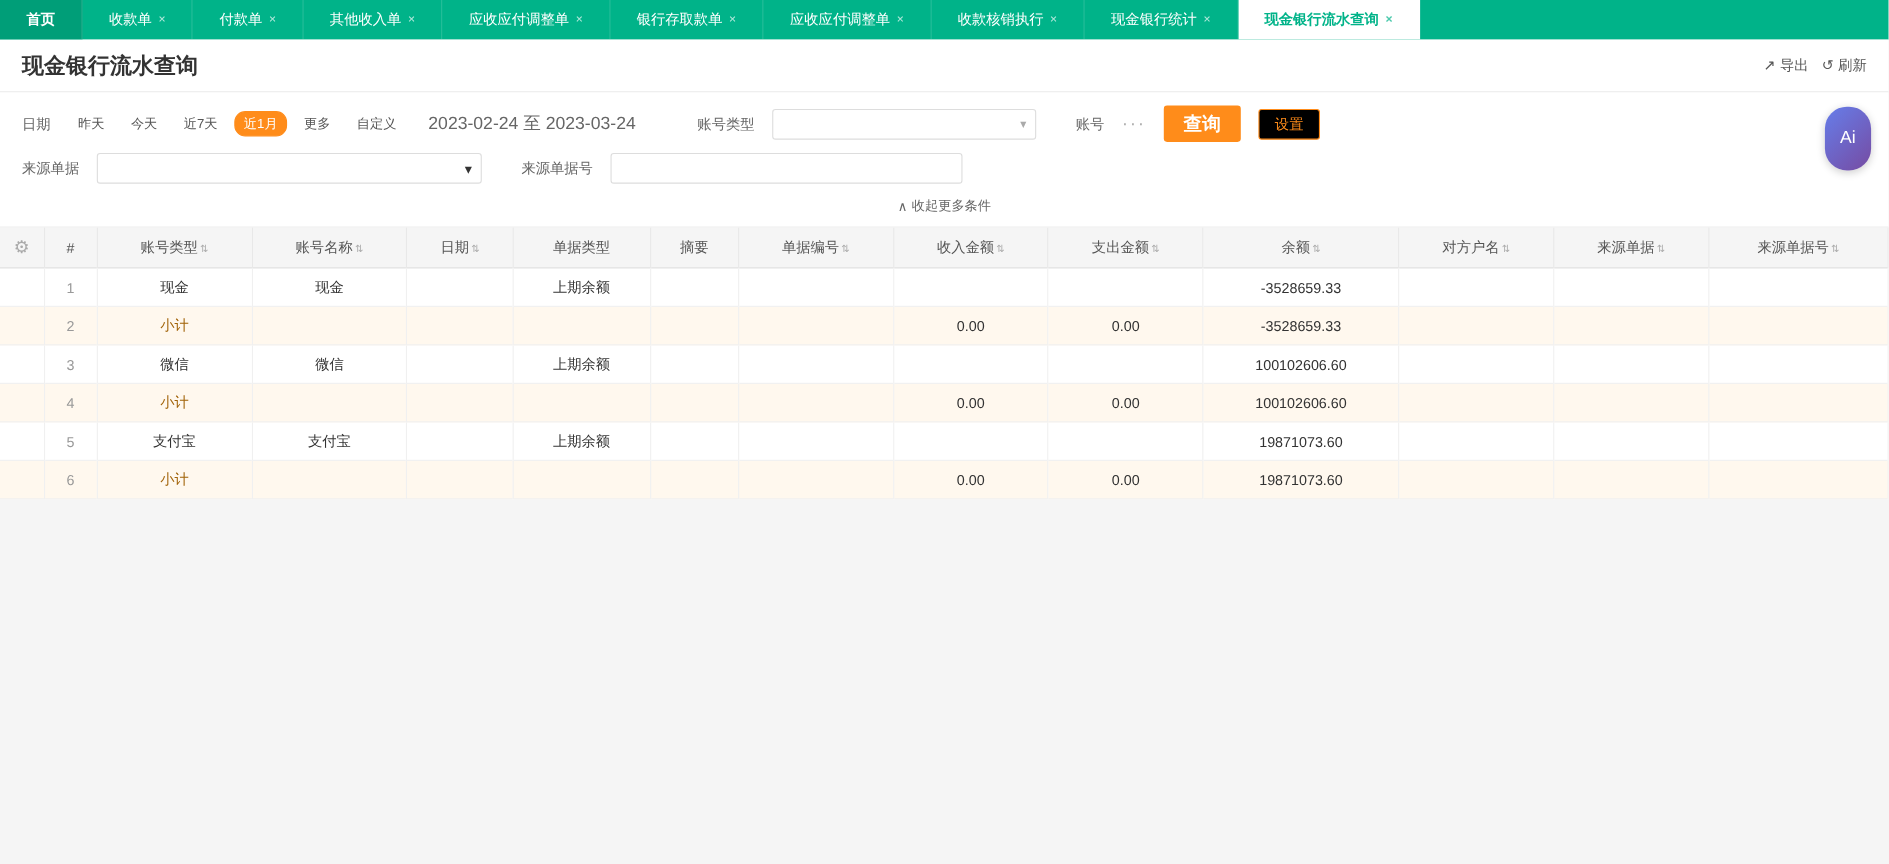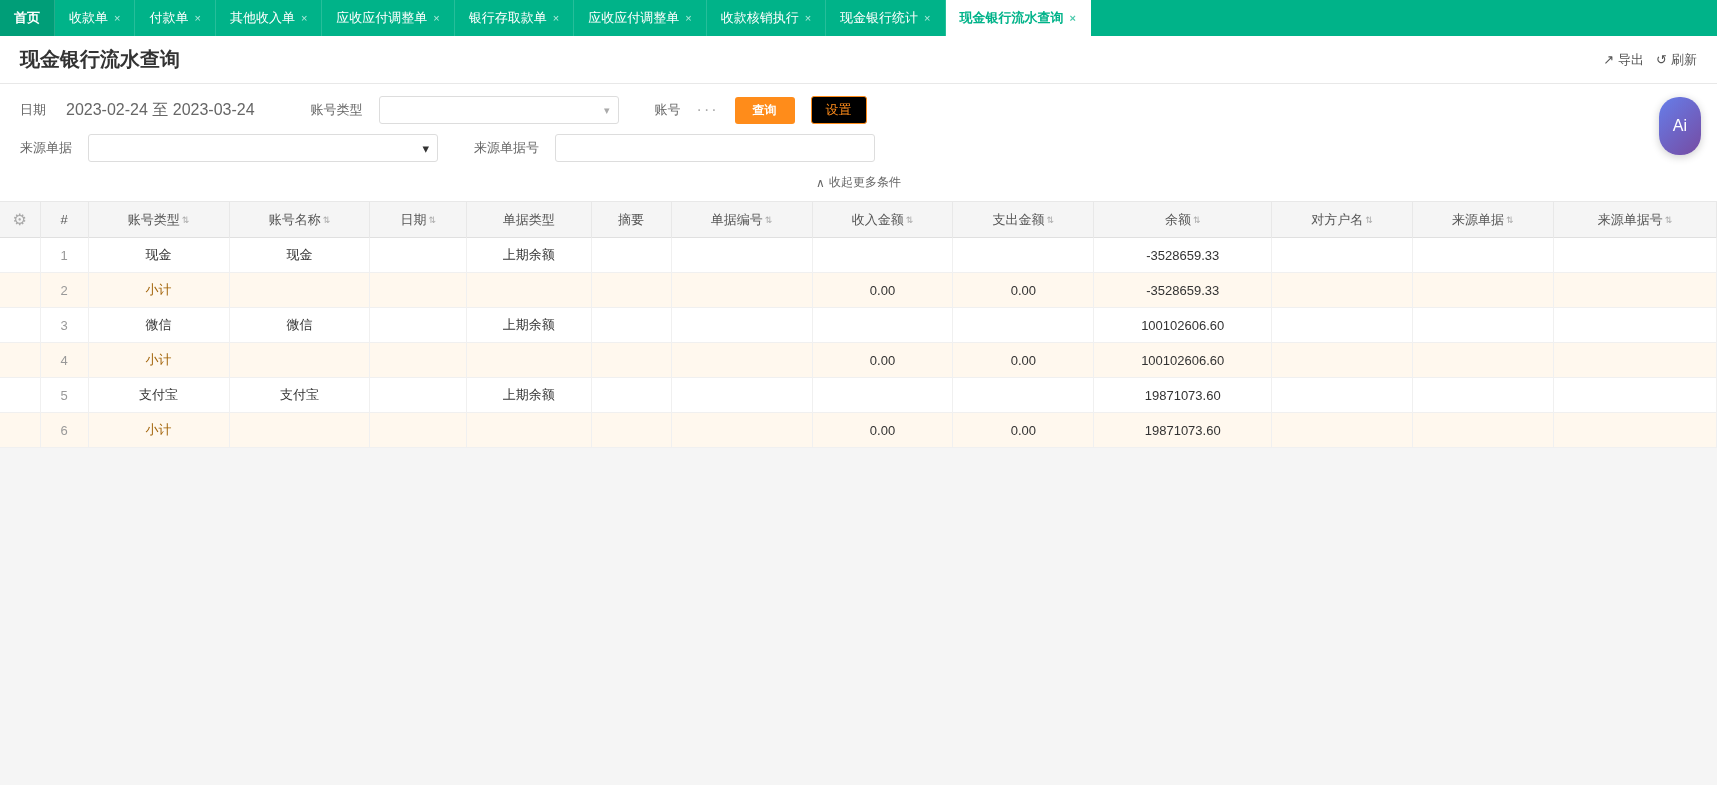--- a/index.html
+++ b/index.html
@@ -9,21 +9,21 @@
     .top-nav {
       background: #00b389;
       display: flex;
       align-items: stretch;
       height: 36px;
       overflow: hidden;
     }
     .nav-item {
       display: flex;
       align-items: center;
-      padding: 0 14px;
+      padding: 0 24px;
       color: #fff;
       cursor: pointer;
       white-space: nowrap;
       font-size: 13px;
       height: 36px;
       border-right: 1px solid rgba(255,255,255,0.15);
     }
     .nav-item.home { font-weight: bold; background: #009e78; }
     .nav-item.active {
       background: #fff;
@@ -126,21 +126,21 @@
       font-size: 16px;
       letter-spacing: 2px;
     }
     .query-btn {
       background: #ff8c1a;
       color: #fff;
       border: none;
       border-radius: 3px;
       padding: 5px 18px;
       cursor: pointer;
-      font-size: 12px;
+      font-size: 17px;
       font-weight: bold;
     }
     .settings-btn {
       background: #000000;
       color: #ff8c1a;
       border: 1px solid #ff8c1a;
       border-radius: 3px;
       padding: 4px 14px;
       cursor: pointer;
       font-size: 13px;
@@ -300,20 +300,28 @@
       <span>↺</span>
       <span>刷新</span>
     </div>
   </div>
 </div>
 
 <div class="filter-area">
   <div class="filter-row">
 
     <span class="filter-label">日期</span>
+    <div class="filter-date-shortcuts">
+      <span class="date-btn">昨天</span>
+      <span class="date-btn">今天</span>
+      <span class="date-btn">近7天</span>
+      <span class="date-btn active">近1月</span>
+      <span class="date-btn">更多</span>
+      <span class="date-btn">自定义</span>
+    </div>
     <span class="date-range">2023-02-24 至 2023-03-24</span>
 
     <span class="filter-label" style="margin-left:40px;">账号类型</span>
     <div class="select-box" style="min-width:240px;">
       <span></span>
       <span class="arrow">▾</span>
     </div>
 
     <span class="filter-label" style="margin-left:20px;text-align:right;">账号</span>
     <span class="more-dots">···</span>

